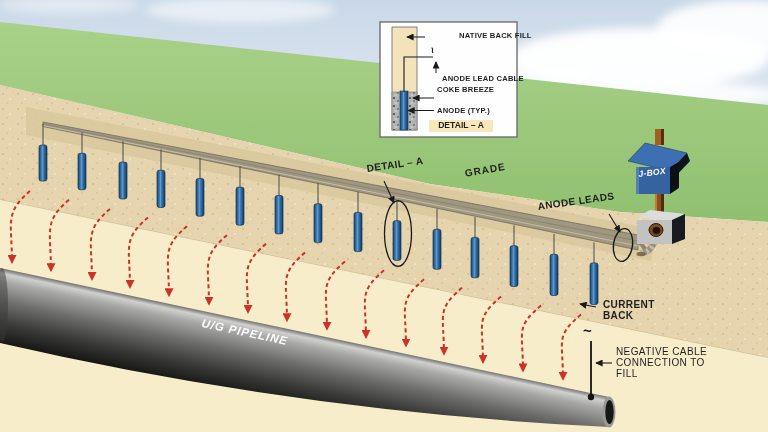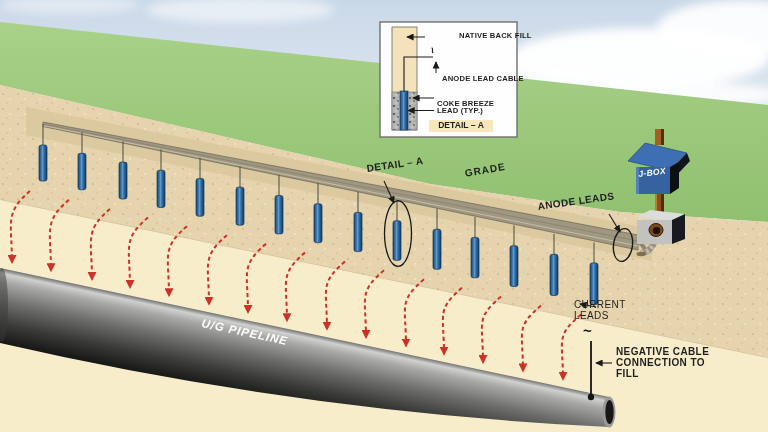--- a/index.html
+++ b/index.html
@@ -213,35 +213,35 @@
 </svg>
 
 <div class="lbl md" style="left:464px;top:168px;transform:rotate(-10deg);letter-spacing:1px;">GRADE</div>
 
 <div class="lbl md" style="left:366px;top:163px;transform:rotate(-8deg);">DETAIL – A</div>
 
 <div class="lbl md" style="left:537px;top:201px;transform:rotate(-8deg);">ANODE LEADS</div>
 
 <div class="lbl white" style="left:638px;top:170px;font-size:8.5px;transform:rotate(-7deg);letter-spacing:.3px;">J-BOX</div>
 
-<div class="lbl md" style="left:574px;top:299px;font-weight:400;">
+<div class="lbl md" style="left:603px;top:299px;font-weight:700;">
   <span>CURRENT</span>
-  <span>LEADS</span>
+  <span>BACK</span>
 </div>
 
-<div class="lbl md" style="left:616px;top:346px;font-weight:700;">
+<div class="lbl md" style="left:616px;top:346px;font-weight:400;">
   <span>NEGATIVE CABLE</span>
   <span>CONNECTION TO</span>
   <span>FILL</span>
 </div>
 
 <div class="lbl white" style="left:203px;top:317px;font-size:11.5px;transform:rotate(12deg);letter-spacing:1px;">U/G PIPELINE</div>
 
 <div class="lbl tilde" style="left:583px;top:323px;">~</div>
 
 <div class="lbl sm" style="left:427px;top:32px;margin-left:32px;">NATIVE BACK FILL</div>
 <div class="lbl sm" style="left:442px;top:75px;">ANODE LEAD CABLE</div>
-<div class="lbl sm" style="left:437px;top:100px;">COKE BREEZE</div>
-<div class="lbl sm" style="left:437px;top:107px;">LEAD (TYP.)</div>
+<div class="lbl sm" style="left:437px;top:86px;">COKE BREEZE</div>
+<div class="lbl sm" style="left:437px;top:107px;">ANODE (TYP.)</div>
 <div class="lbl caption" style="left:429px;top:120px;">DETAIL – A</div>
 <div class="lbl" style="left:438px;top:46px;font-size:11px;transform:rotate(78deg);">~</div>
 
 </div>
 
 </body></html>

